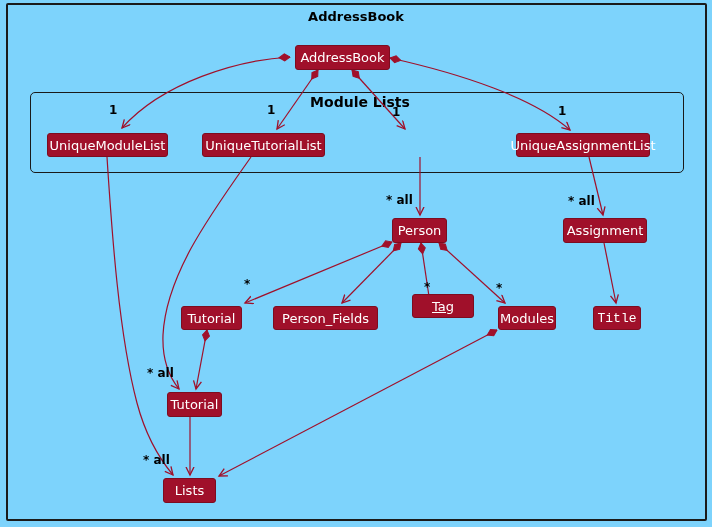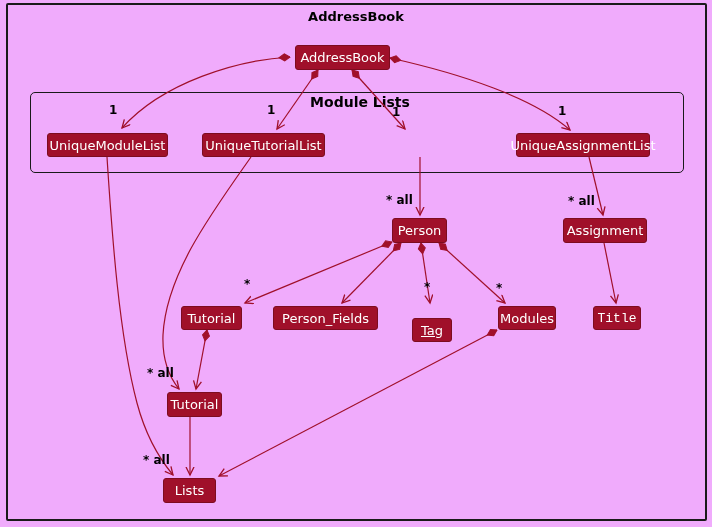--- a/index.html
+++ b/index.html
@@ -1,20 +1,20 @@
 <!DOCTYPE html>
 <html style="--node-fill: #A0102A; --node-border: #7D0C20; --node-text: #FFFFFF; --edge: #A0102A; --frame-border: #1A1A1A; --label-text: #000000;"><head>
 <meta charset="utf-8">
 <style>
   html, body { margin: 0; padding: 0; background: #ffffff; }
   #canvas {
     position: relative;
     width: 712px;
     height: 527px;
-    background: #f0abfc;
+    background: #7dd3fc;
     font-family: "DejaVu Sans", sans-serif;
     overflow: hidden;
   }
   .outer-frame {
     position: absolute;
     left: 6px; top: 3px;
     width: 701px; height: 518px;
     border: 2px solid var(--frame-border, #1a1a1a);
     border-radius: 2px;
     box-sizing: border-box;
@@ -116,21 +116,21 @@
   </svg>
 
   <div class="node" style="left:295px; top:45px;  width:95px;  height:25px;">AddressBook</div>
   <div class="node" style="left:202px; top:133px; width:123px; height:24px;">UniqueTutorialList</div>
   <div class="node" style="left:47px;  top:133px; width:121px; height:24px;">UniqueModuleList</div>
   <div class="node" style="left:516px; top:133px; width:134px; height:24px;">UniqueAssignmentList</div>
   <div class="node" style="left:392px; top:218px; width:55px;  height:25px;">Person</div>
   <div class="node" style="left:563px; top:218px; width:84px;  height:25px;">Assignment</div>
   <div class="node" style="left:181px; top:306px; width:61px;  height:24px;">Tutorial</div>
   <div class="node" style="left:273px; top:306px; width:105px; height:24px;">Person_Fields</div>
-  <div class="node" style="left:412px; top:318px; width:40px;  height:24px;text-decoration:underline;">Tag</div>
+  <div class="node" style="left:412px; top:294px; width:62px;  height:24px;text-decoration:underline;">Tag</div>
   <div class="node" style="left:498px; top:306px; width:58px;  height:24px;">Modules</div>
   <div class="node" style="left:593px; top:306px; width:48px;  height:24px;font-family:Liberation Mono, monospace;">Title</div>
   <div class="node" style="left:167px; top:392px; width:55px;  height:25px;">Tutorial</div>
   <div class="node" style="left:163px; top:478px; width:53px;  height:25px;">Lists</div>
 
   <div class="mult" style="left:109px; top:103px;">1</div>
   <div class="mult" style="left:267px; top:103px;">1</div>
   <div class="mult" style="left:392px; top:105px;">1</div>
   <div class="mult" style="left:558px; top:104px;">1</div>
   <div class="mult" style="left:386px; top:193px;">* all</div>

